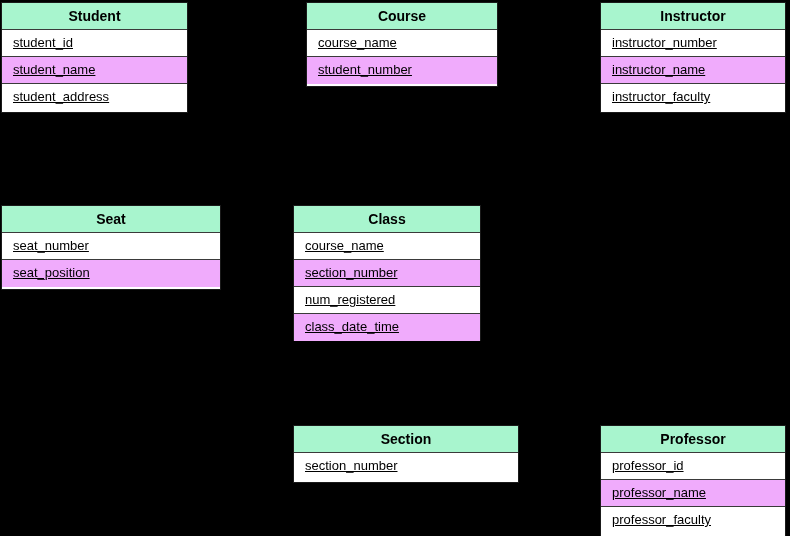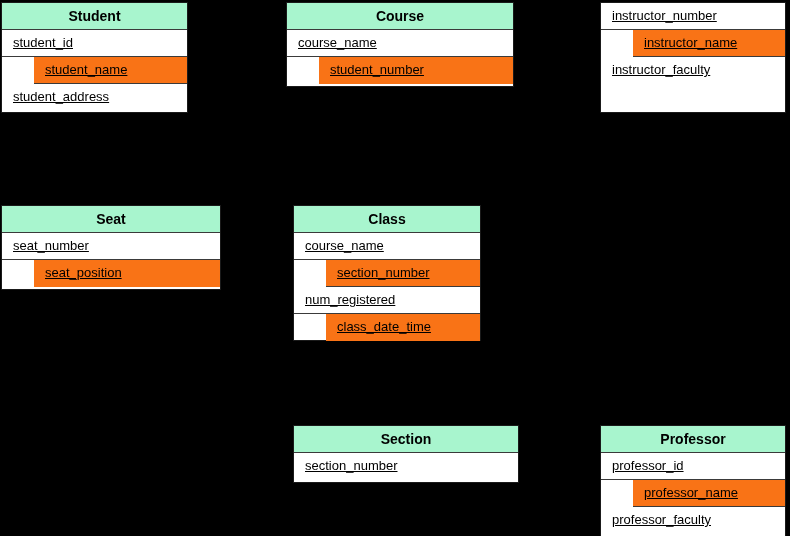--- a/index.html
+++ b/index.html
@@ -49,22 +49,21 @@
     font-size: 13px;
     color: #000000;
     padding-left: 11px;
     border-bottom: 1px solid #3a3a3a;
     white-space: nowrap;
     overflow: hidden;
     background: #ffffff;
     text-decoration: underline;
   }
   .attr-row.alt {
-    background: #f97316;
-    margin-left: 32px;
+    background: #f0abfc;
   }
   .attr-row:last-child {
     border-bottom: none;
   }
   .connector-dot {
     position: absolute;
     width: 7px;
     height: 7px;
     border-radius: 50%;
     background: #ffffff;
@@ -73,26 +72,27 @@
 </head>
 <body>
 
 <div id="canvas">
     <div class="entity" style="left: 1px; top: 2px; width: 187px; height: 111px;">
       <div class="entity-header">Student</div>
       <div class="attr-row">student_id</div>
       <div class="attr-row alt">student_name</div>
       <div class="attr-row">student_address</div>
     </div>
-    <div class="entity" style="left: 286px; top: 2px; width: 228px; height: 85px;">
+    <div class="entity" style="left: 306px; top: 2px; width: 192px; height: 85px;">
       <div class="entity-header">Course</div>
       <div class="attr-row">course_name</div>
       <div class="attr-row alt">student_number</div>
     </div>
     <div class="entity" style="left: 600px; top: 2px; width: 186px; height: 111px;">
+      <div class="entity-header">Instructor</div>
       <div class="attr-row">instructor_number</div>
       <div class="attr-row alt">instructor_name</div>
       <div class="attr-row">instructor_faculty</div>
     </div>
     <div class="entity" style="left: 1px; top: 205px; width: 220px; height: 85px;">
       <div class="entity-header">Seat</div>
       <div class="attr-row">seat_number</div>
       <div class="attr-row alt">seat_position</div>
     </div>
     <div class="entity" style="left: 293px; top: 205px; width: 188px; height: 136px;">

